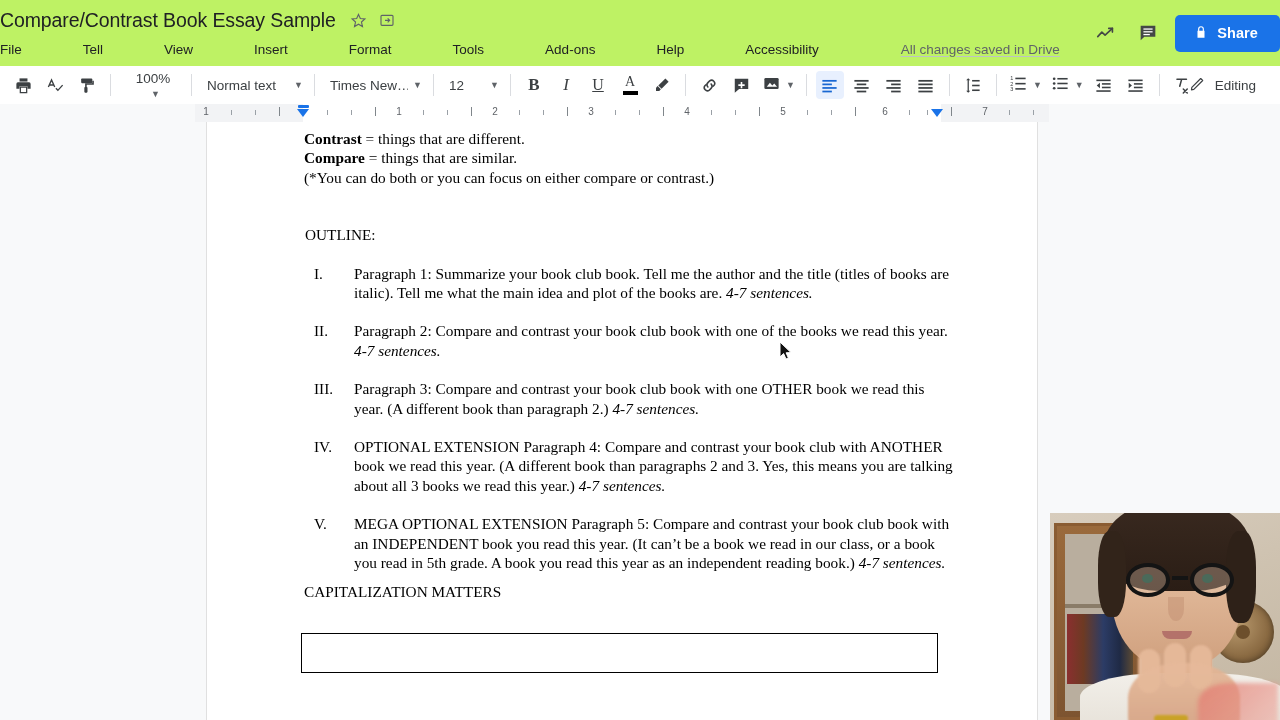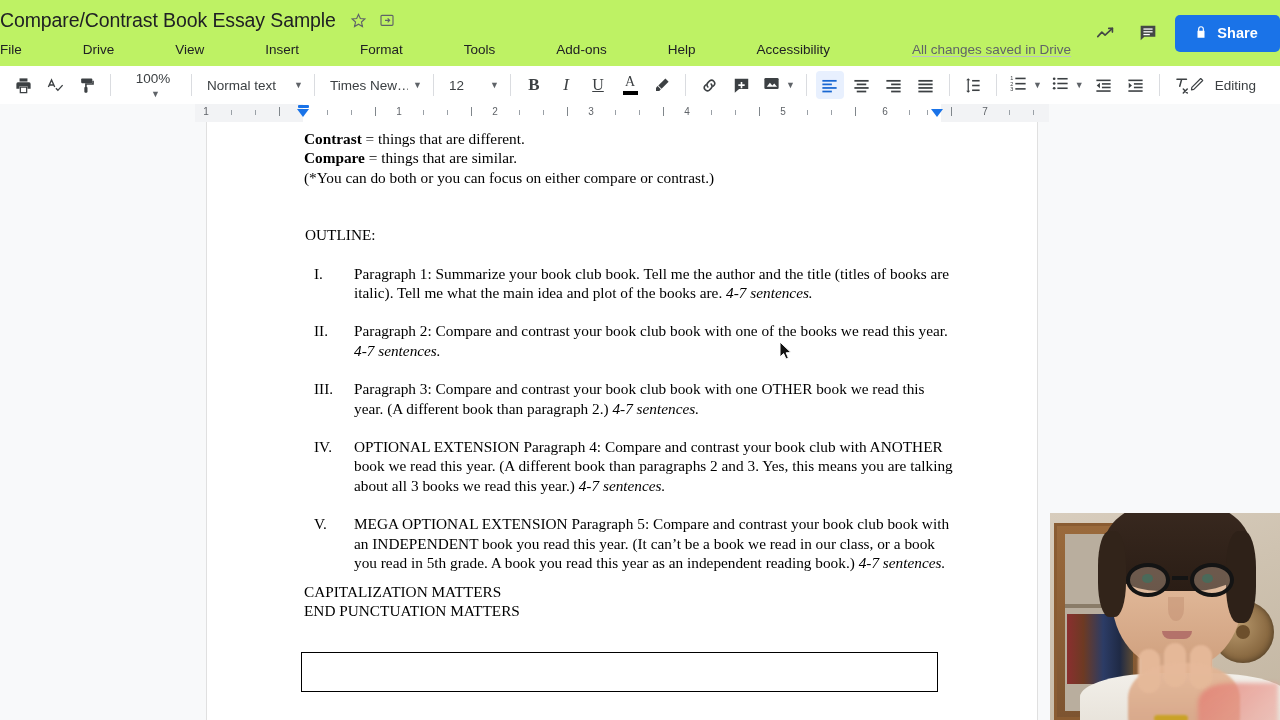--- a/index.html
+++ b/index.html
@@ -177,21 +177,21 @@
       <div class="title-icon second">
         <svg width="16" height="16" viewBox="0 0 24 24" fill="none" stroke="#5f6368" stroke-width="1.7">
           <rect x="3" y="5" width="18" height="15" rx="1.5"></rect>
           <path d="M9 12.5h7M13 9.5l3 3-3 3"></path>
         </svg>
       </div>
     </div>
 
     <div class="menu-row">
       <div class="menu-item">File</div>
-      <div class="menu-item">Drive</div>
+      <div class="menu-item">Tell</div>
       <div class="menu-item">View</div>
       <div class="menu-item">Insert</div>
       <div class="menu-item">Format</div>
       <div class="menu-item">Tools</div>
       <div class="menu-item">Add-ons</div>
       <div class="menu-item">Help</div>
       <div class="menu-item">Accessibility</div>
       <div class="save-status">All changes saved in Drive</div>
     </div>
 
@@ -517,21 +517,20 @@
 
           <div class="oitem" style="margin-bottom:9px;">
             <div class="marker">V.</div>
             <div class="otext"><span>MEGA OPTIONAL EXTENSION Paragraph 5: Compare and contrast your book club book with an INDEPENDENT book you read this year.  (It can’t be a book we read in our class, or a book you read in 5th grade.  A book you read this year as an independent reading book.) </span><i>4-7 sentences.</i></div>
           </div>
 
         </div>
 
         <div class="tailblock">
           <div>CAPITALIZATION MATTERS</div>
-          <div>END PUNCTUATION MATTERS</div>
         </div>
 
         <div class="boxed">
           <div class="bt"></div>
         </div>
 
       </div>
     </div>
   </div>
 

